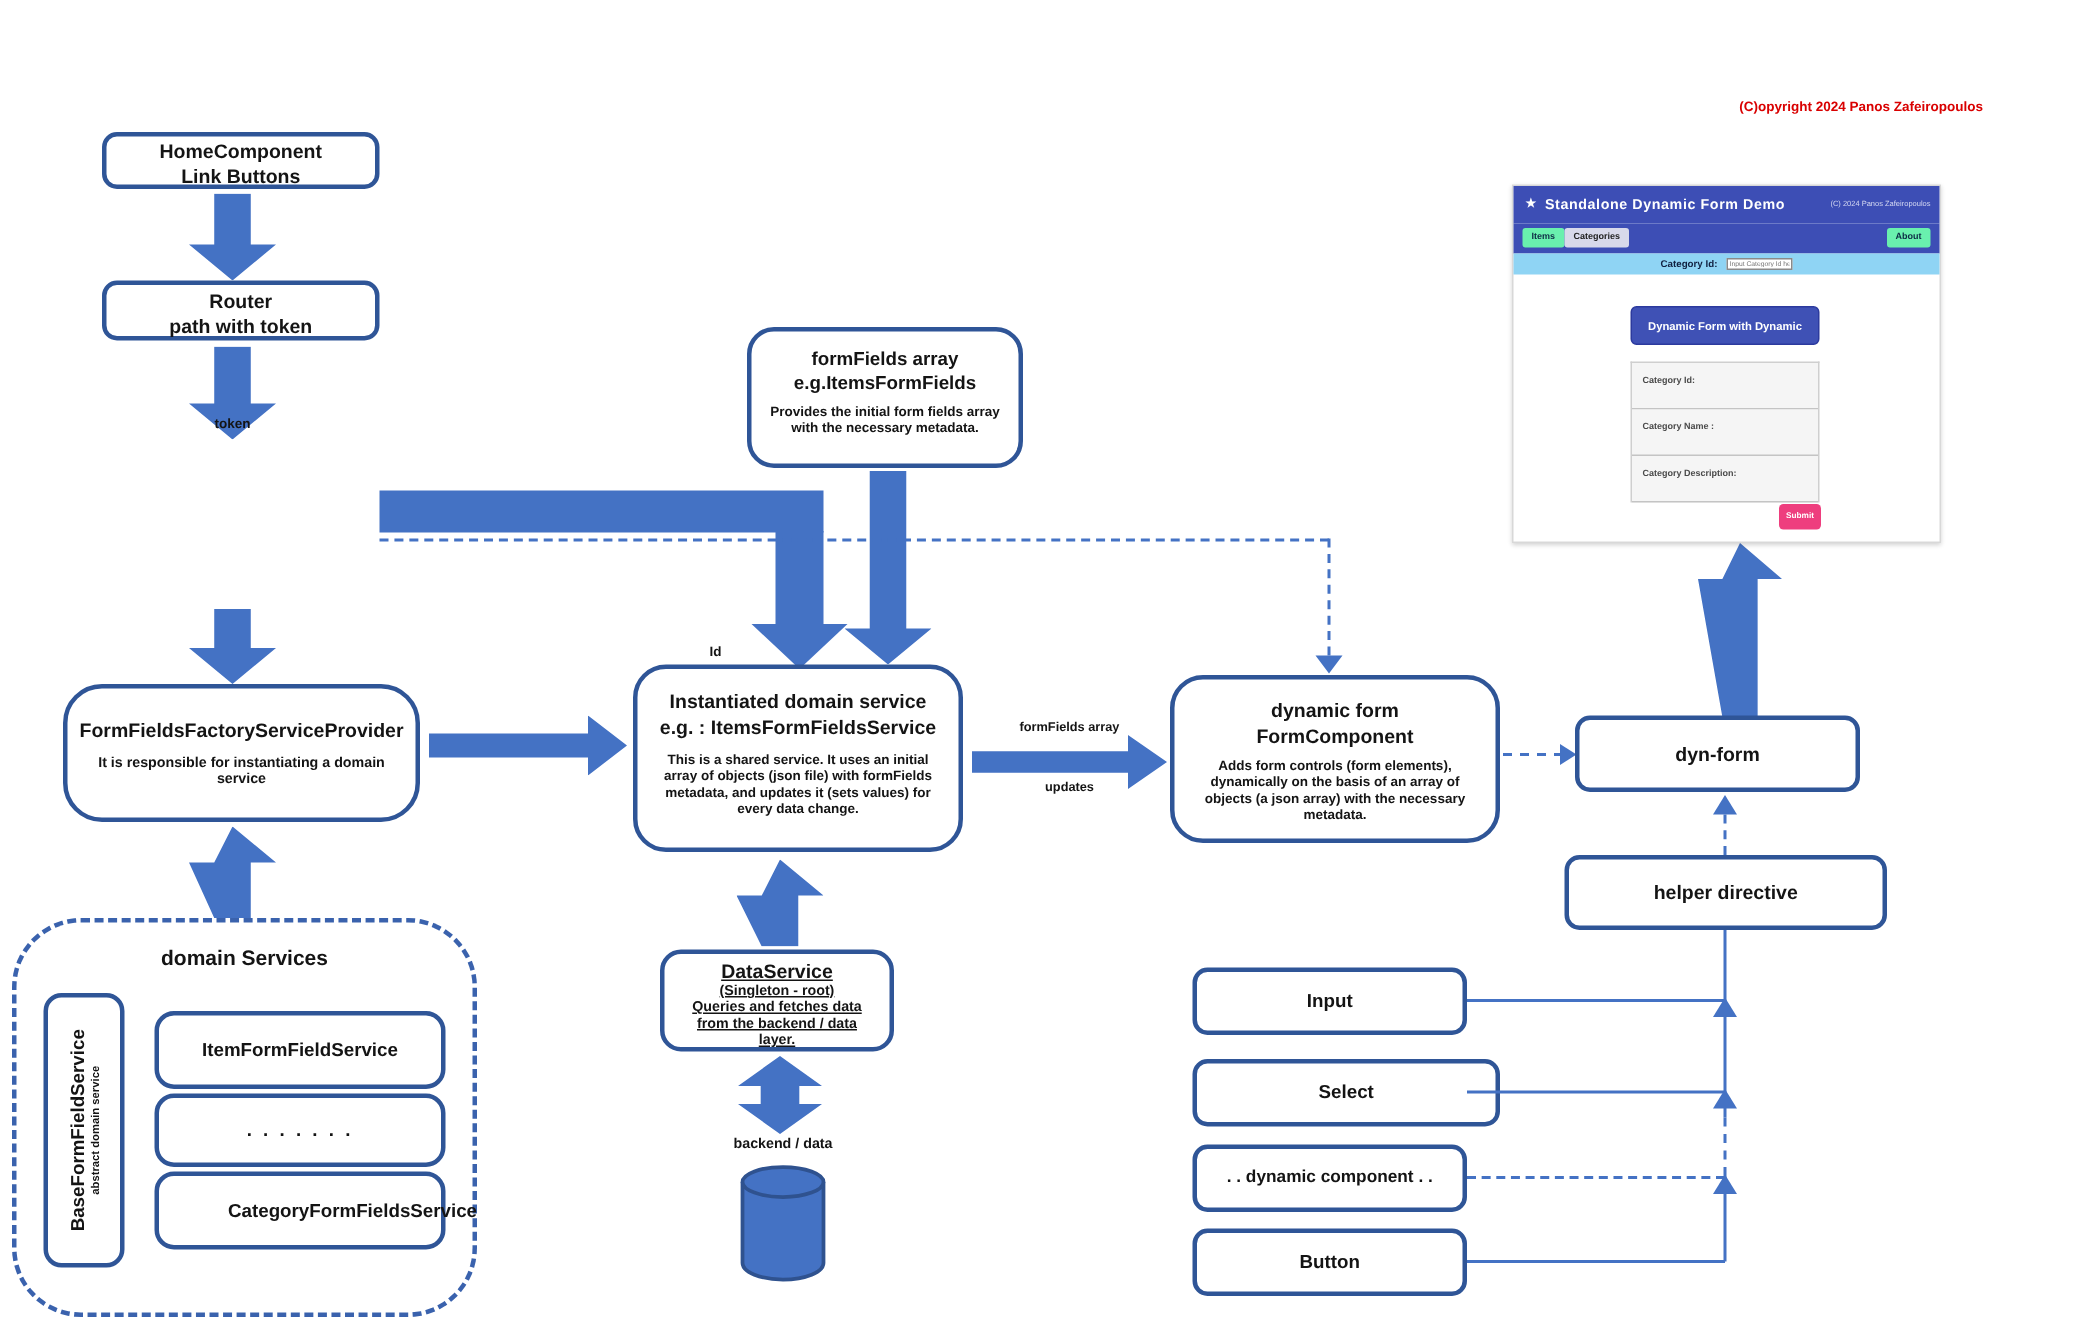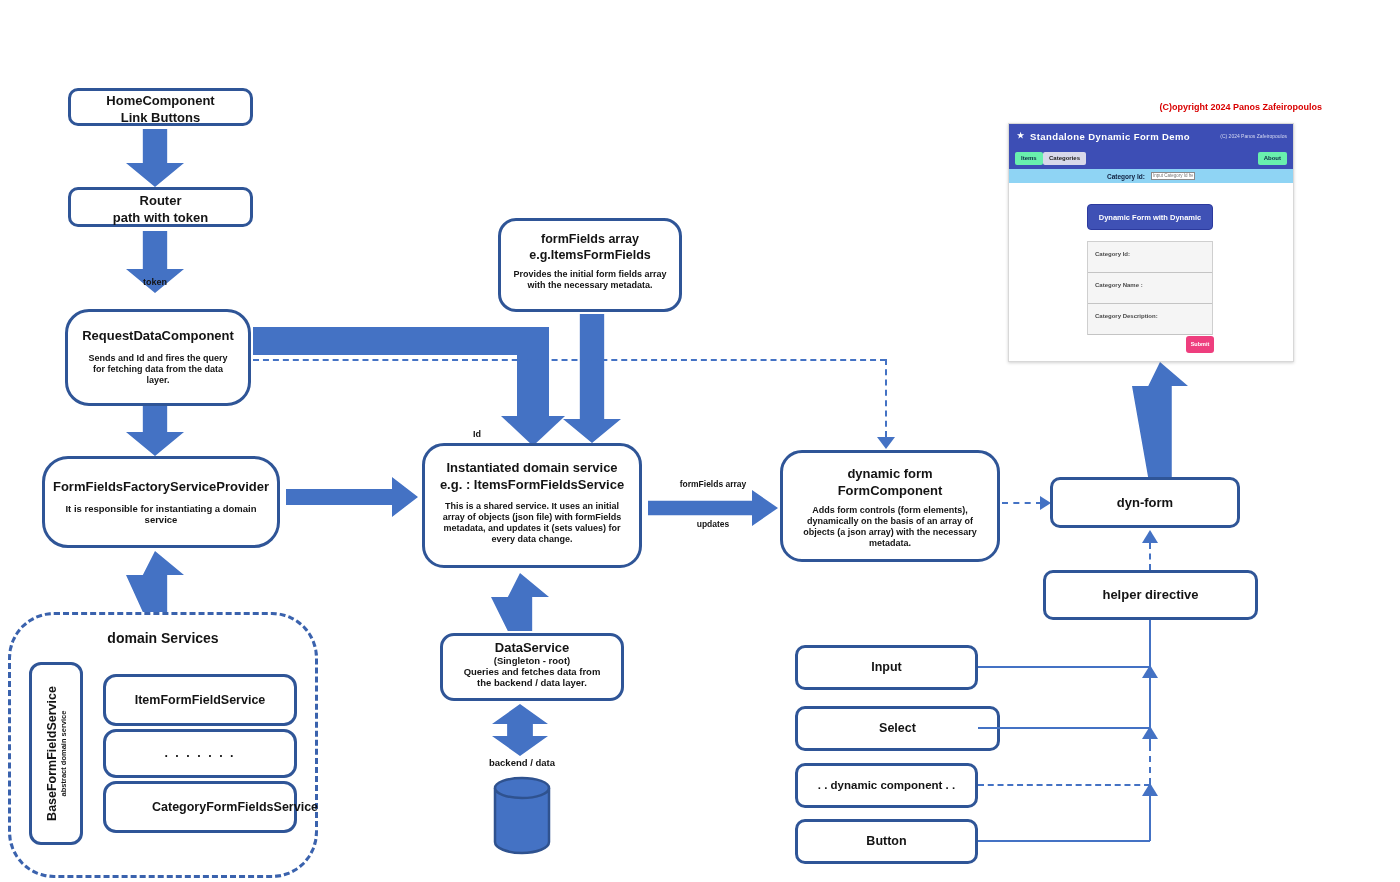--- a/index.html
+++ b/index.html
@@ -2,21 +2,21 @@
 <html><head>
 <meta charset="utf-8">
 <style>
   html,body{margin:0;padding:0;background:#fff;}
   .canvas{position:relative;width:1400px;height:882px;background:#fff;overflow:hidden;
           font-family:"Liberation Sans",sans-serif;font-weight:700;color:#141414;}
   .abs{position:absolute;box-sizing:border-box;}
   .b{position:absolute;box-sizing:border-box;border:3px solid #2F5597;border-radius:10px;
      background:#fff;text-align:center;}
   .title{color:#D90000;font-size:41px;font-weight:800;letter-spacing:-0.5px;text-align:center;}
-  .copyright{color:#D90000;font-size:9px;text-align:right;margin-top:36px;}
+  .copyright{color:#D90000;font-size:9px;text-align:right;}
   .t13{font-size:13px;line-height:17px;}
   .t12{font-size:12.5px;line-height:16px;}
   .desc{font-size:9px;line-height:11px;}
   .lbl{font-size:9px;text-align:center;}
   .fat{position:absolute;background:#4472C4;}
   .fat.down{clip-path:polygon(29% 0,71% 0,71% calc(100% - 24px),100% calc(100% - 24px),50% 100%,0 calc(100% - 24px),29% calc(100% - 24px));}
   .fat.up{clip-path:polygon(50% 0,100% 24px,71% 24px,71% 100%,29% 100%,0 24px,29% 24px);}
   .fat.right{clip-path:polygon(0 30%,calc(100% - 26px) 30%,calc(100% - 26px) 0,100% 50%,calc(100% - 26px) 100%,calc(100% - 26px) 70%,0 70%);}
   .fat.updown{clip-path:polygon(50% 0,100% 20px,73% 20px,73% calc(100% - 20px),100% calc(100% - 20px),50% 100%,0 calc(100% - 20px),27% calc(100% - 20px),27% 20px,0 20px);}
   .hline{position:absolute;border-top:2px solid #4472C4;height:0;}
@@ -47,24 +47,20 @@
   </div>
   <div class="fat down" style="left:126px;top:129px;width:58px;height:58px;"></div>
 
   <div class="b t13" style="left:68px;top:187px;width:185px;height:40px;padding-top:2px;">
     <div>Router</div>
     <div>path with token</div>
   </div>
   <div class="fat down" style="left:126px;top:231px;width:58px;height:62px;"></div>
   <div class="abs lbl" style="left:120px;top:277px;width:70px;">token</div>
 
-  <div class="b" style="left:65px;top:309px;width:186px;height:97px;border-radius:24px;">
-    <div class="t13" style="padding-top:15px;">RequestDataComponent</div>
-    <div class="desc" style="margin-top:9px;padding:0 16px;">Sends and Id and fires the query for fetching data from the data layer.</div>
-  </div>
   <div class="fat down" style="left:126px;top:406px;width:58px;height:50px;"></div>
 
   <div class="b" style="left:42px;top:456px;width:238px;height:92px;border-radius:26px;">
     <div style="font-size:13px;padding-top:20px;">FormFieldsFactoryServiceProvider</div>
     <div class="desc" style="margin-top:9px;padding:0 12px;font-size:9.5px;">It is responsible for instantiating a domain service</div>
   </div>
   <div class="fat up" style="left:126px;top:551px;width:58px;height:61px;"></div>
 
   <div class="abs" style="left:8px;top:612px;width:310px;height:266px;border:3px dashed #3A62AD;border-radius:46px;"></div>
   <div class="abs" style="left:8px;top:630px;width:310px;text-align:center;font-size:14px;">domain Services</div>
@@ -103,21 +99,21 @@
   <div class="tri" style="left:877px;top:437px;border-left:9px solid transparent;border-right:9px solid transparent;border-top:12px solid #4472C4;"></div>
 
   <div class="b" style="left:422px;top:443px;width:220px;height:125px;border-radius:22px;">
     <div class="t13" style="padding-top:13px;">Instantiated domain service</div>
     <div class="t13">e.g. : ItemsFormFieldsService</div>
     <div class="desc" style="margin-top:8px;padding:0 13px;">This is a shared service. It uses an initial array of objects (json file) with formFields metadata, and updates it (sets values) for every data change.</div>
   </div>
 
   <div class="fat up" style="left:491px;top:573px;width:58px;height:58px;"></div>
 
-  <div class="b" style="left:440px;top:633px;width:184px;height:68px;border-radius:14px;">
+  <div class="b" style="left:440px;top:633px;width:156px;height:68px;border-radius:14px;text-decoration:underline;">
     <div style="font-size:13px;line-height:14px;padding-top:5px;">DataService</div>
     <div style="font-size:9.5px;line-height:11px;">(Singleton - root)</div>
     <div style="font-size:9.5px;line-height:11px;padding:0 14px;">Queries and fetches data from the backend / data layer.</div>
   </div>
 
   <div class="fat updown" style="left:492px;top:704px;width:56px;height:52px;"></div>
   <div class="abs" style="left:462px;top:757px;width:120px;text-align:center;font-size:9.5px;">backend / data</div>
   <svg class="abs" style="left:492px;top:775px;" width="60" height="82" viewBox="0 0 60 82">
     <path d="M3 13 v54 a27 11 0 0 0 54 0 v-54" fill="#4472C4" stroke="#2F528F" stroke-width="2.5"></path>
     <ellipse cx="30" cy="13" rx="27" ry="10" fill="#4472C4" stroke="#2F528F" stroke-width="2.5"></ellipse>

